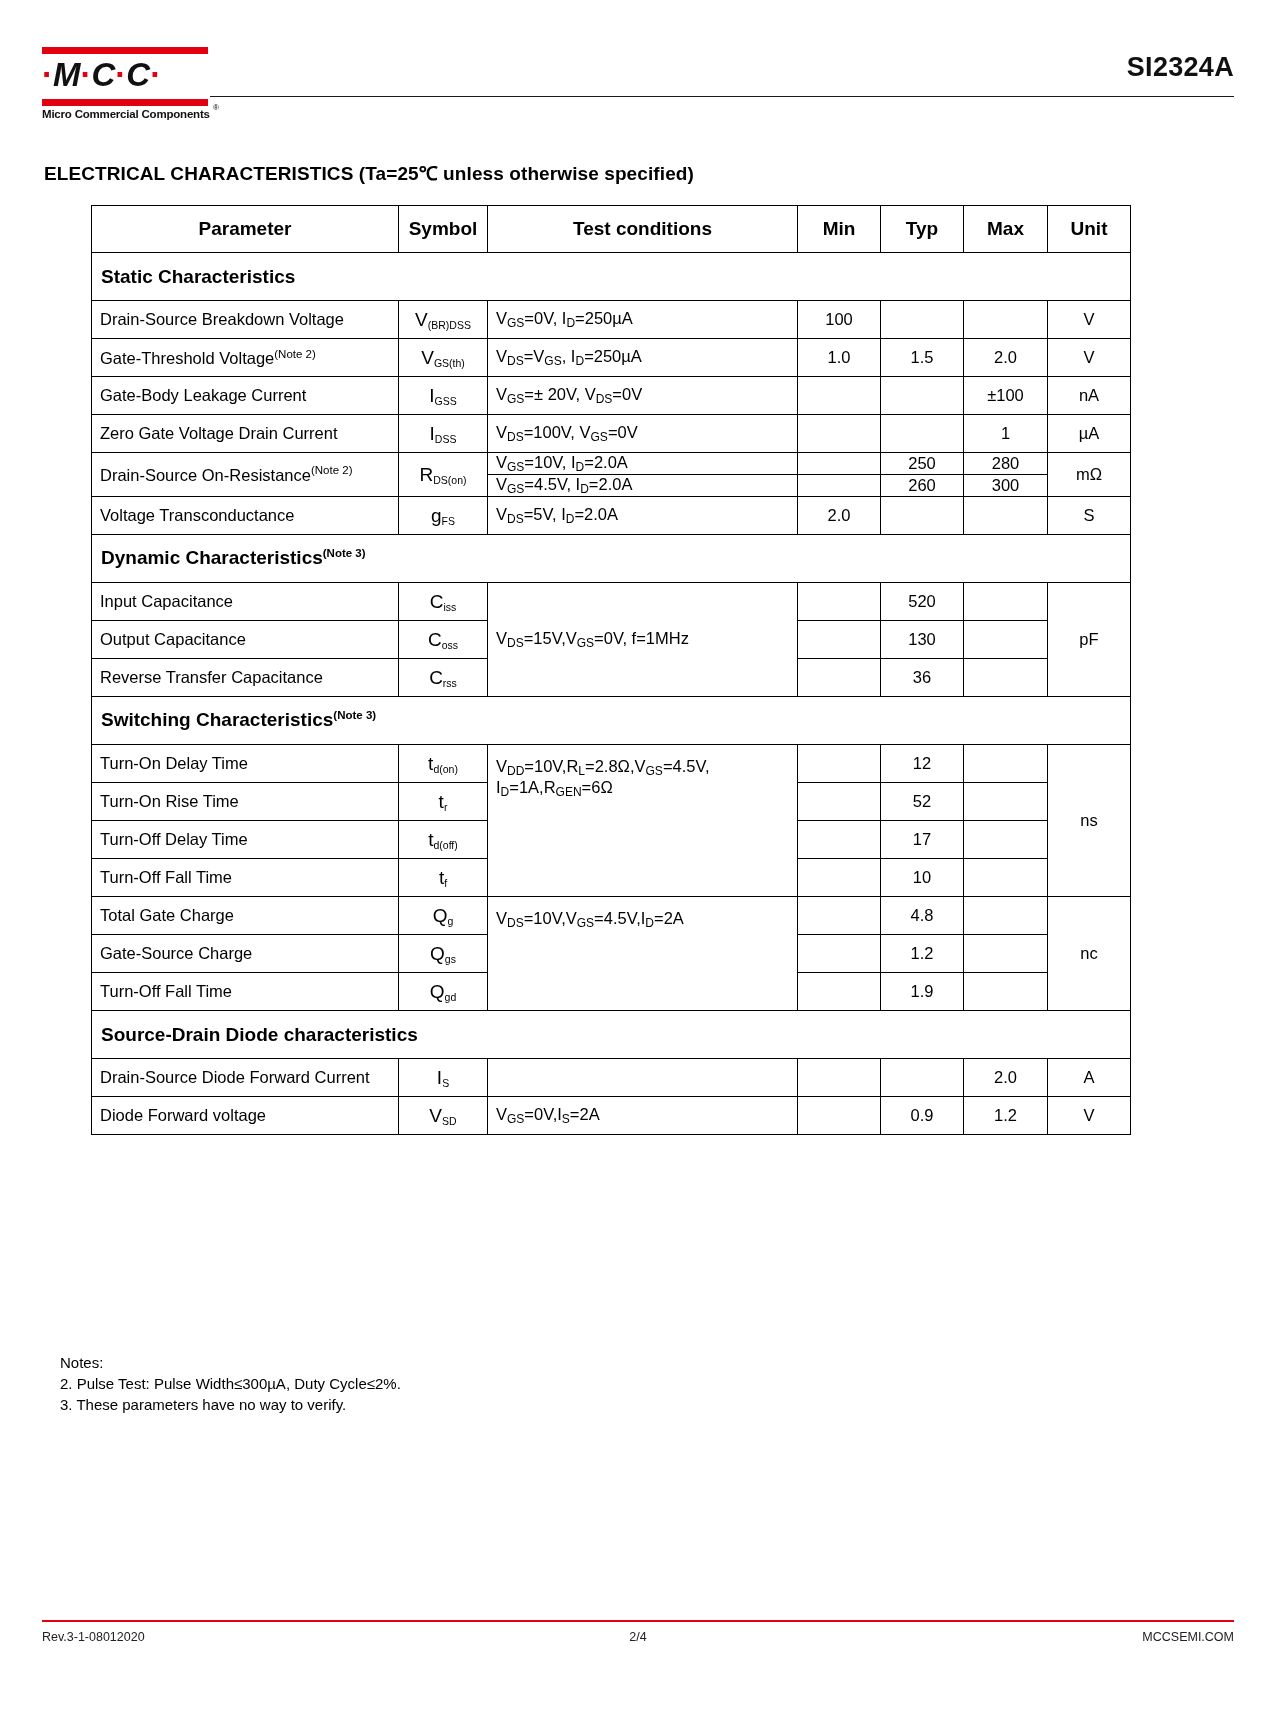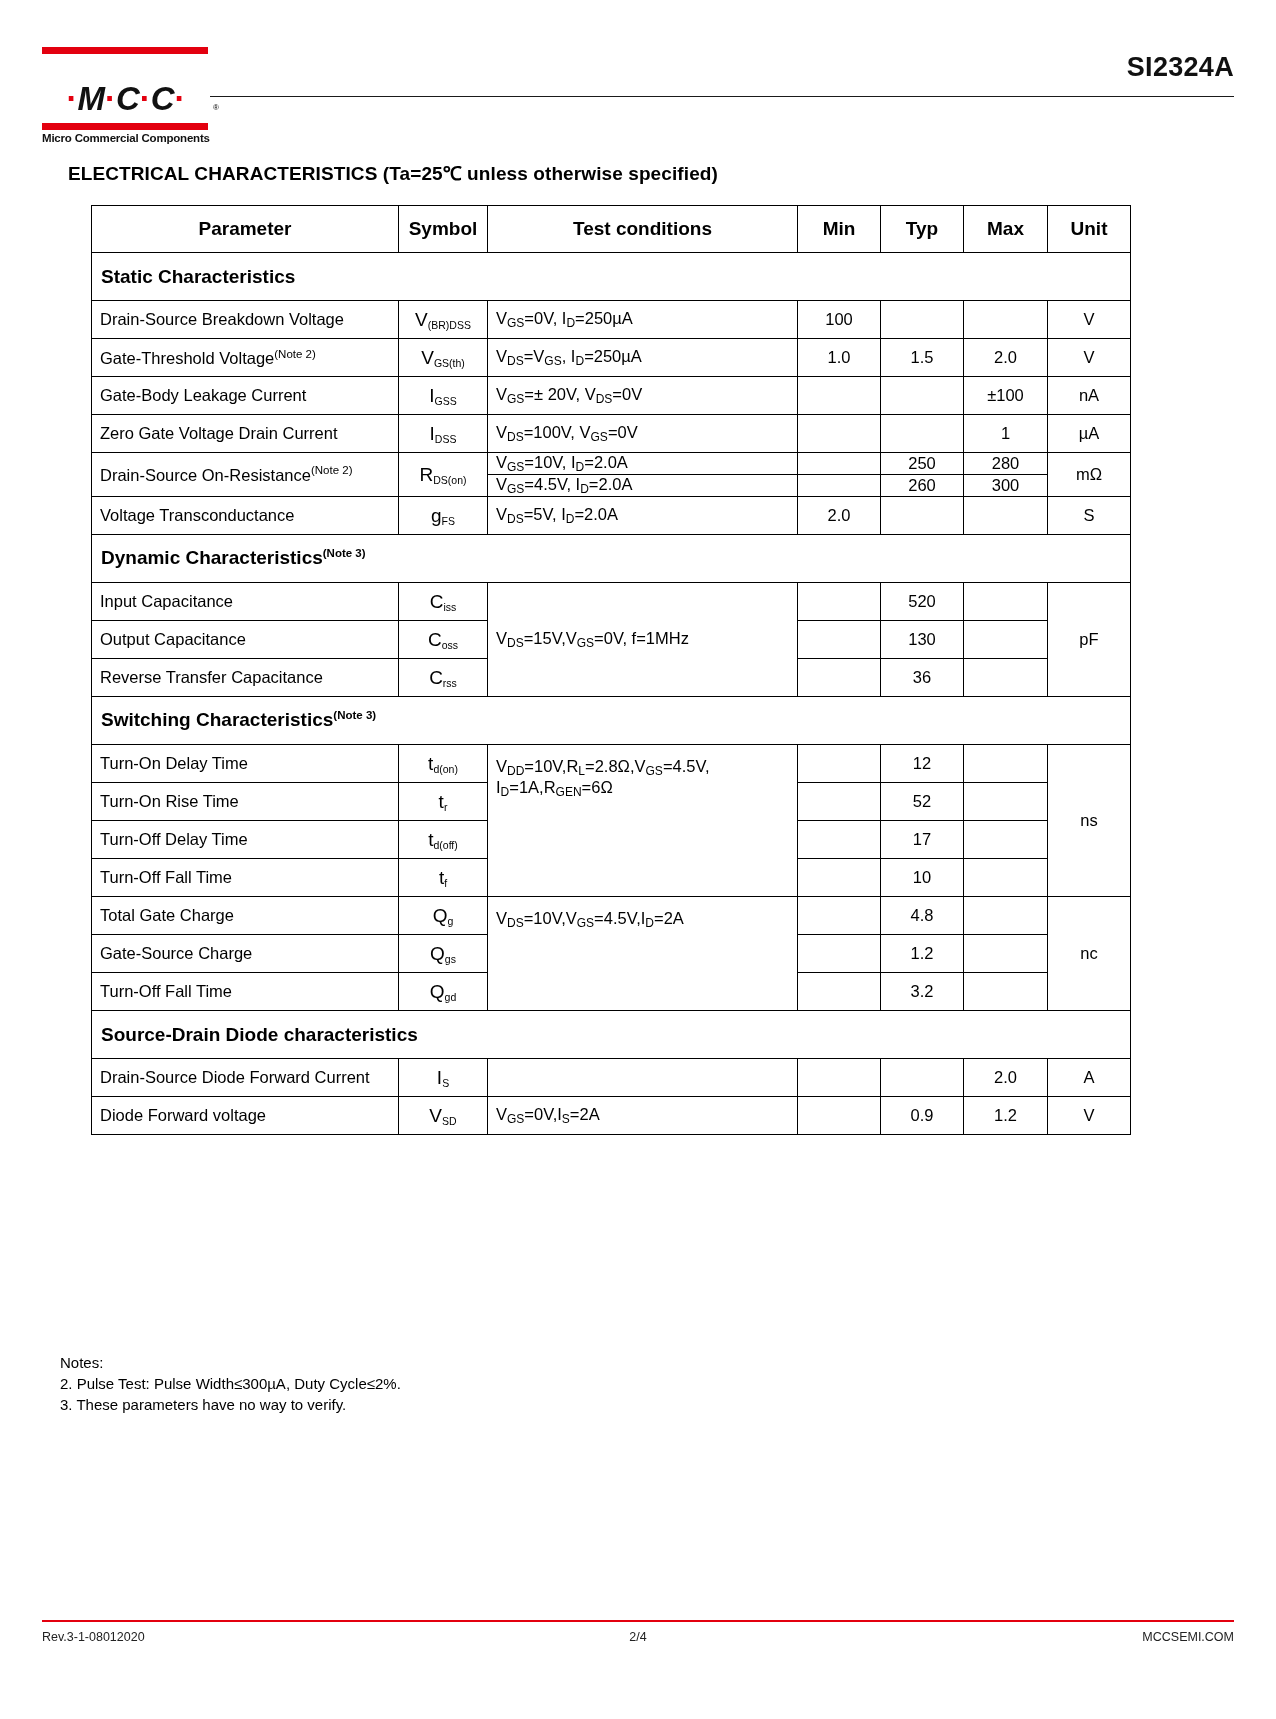--- a/index.html
+++ b/index.html
@@ -18,45 +18,44 @@
   }
   .logo-block{
     position:absolute; left:42px; top:47px; width:168px;
   }
   .logo-bar{ height:7px; background:#e3000f; width:166px; }
   .logo-bar.bottom{ margin-top:2px; }
   .logo-word{
     font-family:"Liberation Sans", sans-serif;
     font-weight:bold; font-style:italic;
     font-size:33px; letter-spacing:0px;
-    line-height:40px; text-align:center; color:#111;
+    line-height:40px; color:#111;
     padding:1px 0 2px 0;
     white-space:nowrap;
-    margin-top:24px;
   }
   .logo-word .dot{ color:#e3000f; font-style:normal; }
   .logo-sub{
     font-family:"Liberation Sans", sans-serif;
     font-weight:bold; font-size:11.5px; color:#111;
     letter-spacing:-0.2px; margin-top:2px; white-space:nowrap;
   }
   .logo-reg{ position:absolute; right:-9px; top:56px; font-size:8px; }
   .header-rule{
     position:absolute; left:210px; top:96px; width:1024px; height:1px;
     background:#1a1a1a;
   }
   .part-number{
     position:absolute; right:42px; top:52px;
     font-size:27px; font-weight:bold; letter-spacing:0.3px;
     color:#111;
   }
 
   
   .section-title{
-    position:absolute; left:68px; top:160px;
+    position:absolute; left:44px; top:160px;
     font-size:19px; font-weight:bold; letter-spacing:0.1px;
   }
 
   
   .spec-wrap{ position:absolute; left:51px; top:205px; width:1039px; }
   table.spec{
     border-collapse:collapse; width:1039px;
     table-layout:fixed;
     margin-left:40px;
   }
@@ -291,21 +290,21 @@
           <td class="param"><span>Gate-Source Charge</span></td>
           <td class="sym"><span><span class="symbig">Q</span><span class="subsm">gs</span></span></td>
           <td class="num"><span></span></td>
           <td class="num"><span>1.2</span></td>
           <td class="num"><span></span></td>
         </tr>
         <tr>
           <td class="param"><span>Turn-Off Fall Time</span></td>
           <td class="sym"><span><span class="symbig">Q</span><span class="subsm">gd</span></span></td>
           <td class="num"><span></span></td>
-          <td class="num"><span>3.2</span></td>
+          <td class="num"><span>1.9</span></td>
           <td class="num"><span></span></td>
         </tr>
         <tr class="section-row">
           <td colspan="7">Source-Drain Diode characteristics</td>
         </tr>
         <tr>
           <td class="param"><span>Drain-Source Diode Forward Current</span></td>
           <td class="sym"><span><span class="symbig">I</span><span class="subsm">S</span></span></td>
           <td class="cond"><span></span></td>
           <td class="num"><span></span></td>

